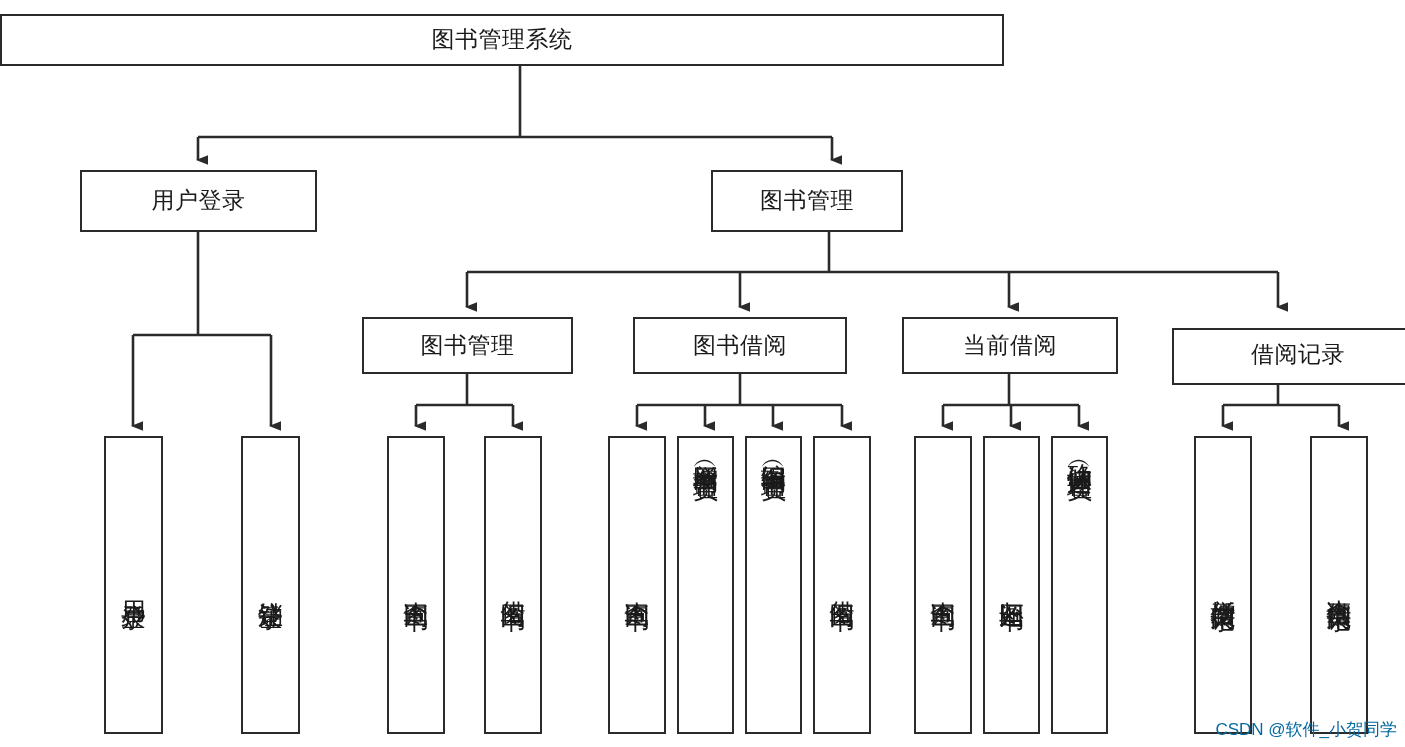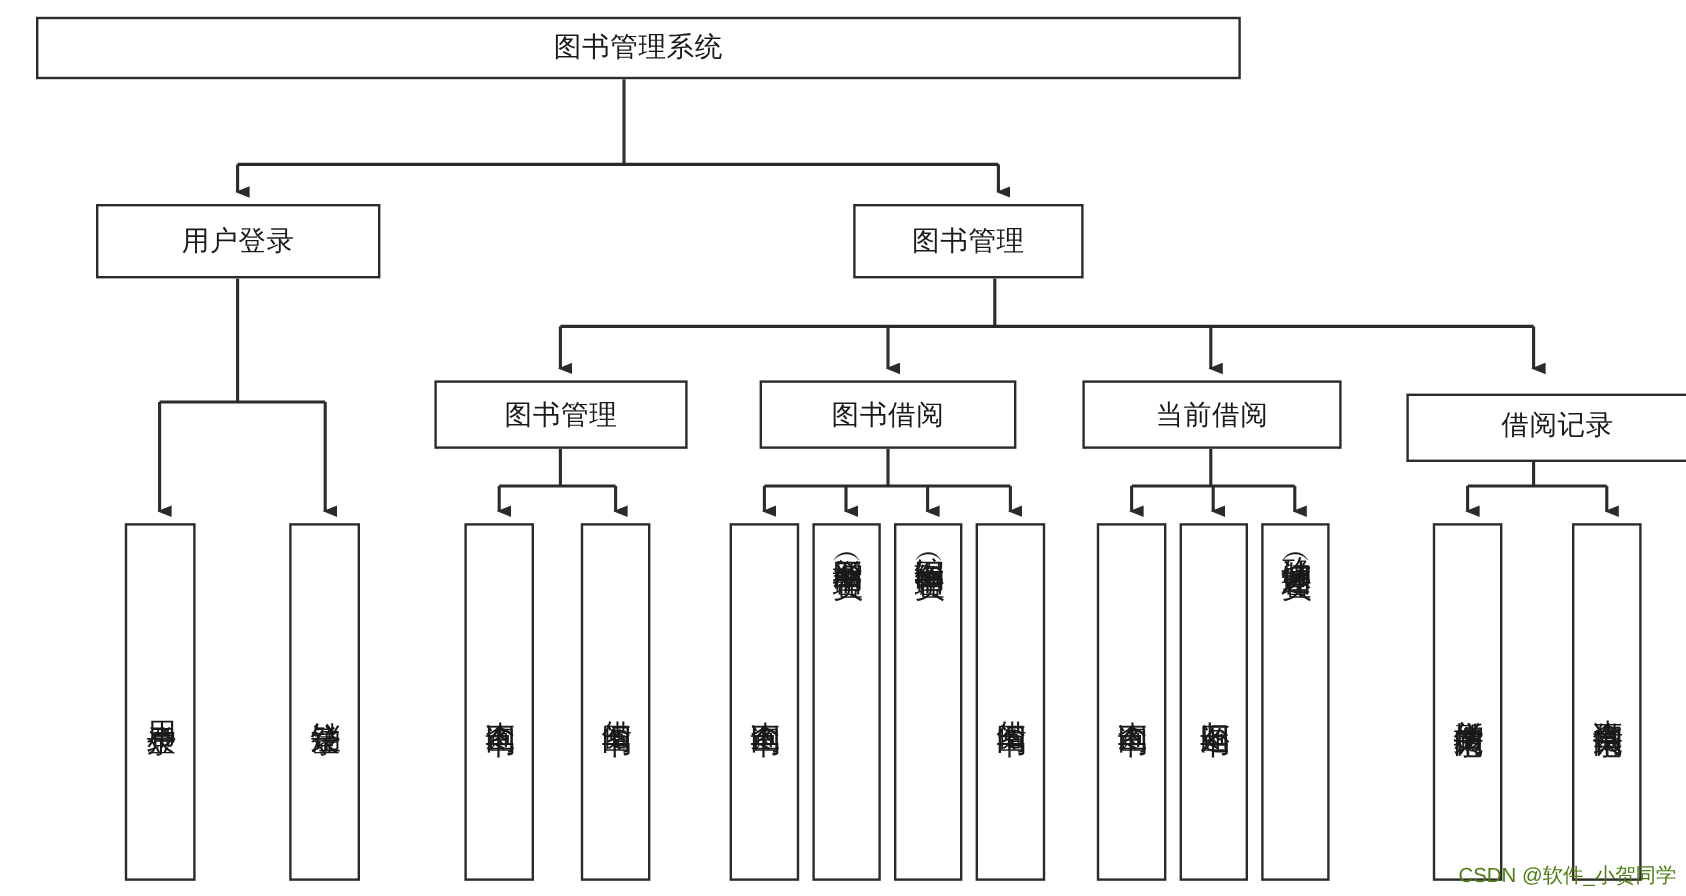--- a/index.html
+++ b/index.html
@@ -64,21 +64,21 @@
   }
   .node.vert.centered {
     align-items: center;
     padding-top: 0;
   }
   #watermark {
     position: absolute;
     right: 8px;
     bottom: 6px;
     font-size: 17px;
-    color: #4d7c0f;
+    color: #0369a1;
     white-space: nowrap;
     z-index: 5;
     font-family: "Liberation Sans", "DejaVu Sans", sans-serif;
   }
 </style>
 </head>
 <body>
 
 <div id="diagram-canvas">
 
@@ -125,21 +125,21 @@
       <path d="M1011,405 L1011,426" marker-end="url(#arrowhead)"></path>
       <path d="M1079,405 L1079,426" marker-end="url(#arrowhead)"></path>
 
       <path d="M1278,374 L1278,405"></path>
       <path d="M1223,405 L1339,405"></path>
       <path d="M1223,405 L1223,426" marker-end="url(#arrowhead)"></path>
       <path d="M1339,405 L1339,426" marker-end="url(#arrowhead)"></path>
     </g>
   </svg>
 
-  <div class="node horiz" style="left:30px; top:14px; width:1004px; height:52px;">
+  <div class="node horiz" style="left:0; top:14px; width:1004px; height:52px;">
     <span class="node-label">图书管理系统</span>
   </div>
 
   <div class="node horiz" style="left:80px; top:170px; width:237px; height:62px;">
     <span class="node-label">用户登录</span>
   </div>
 
   <div class="node horiz" style="left:711px; top:170px; width:192px; height:62px;">
     <span class="node-label">图书管理</span>
   </div>

